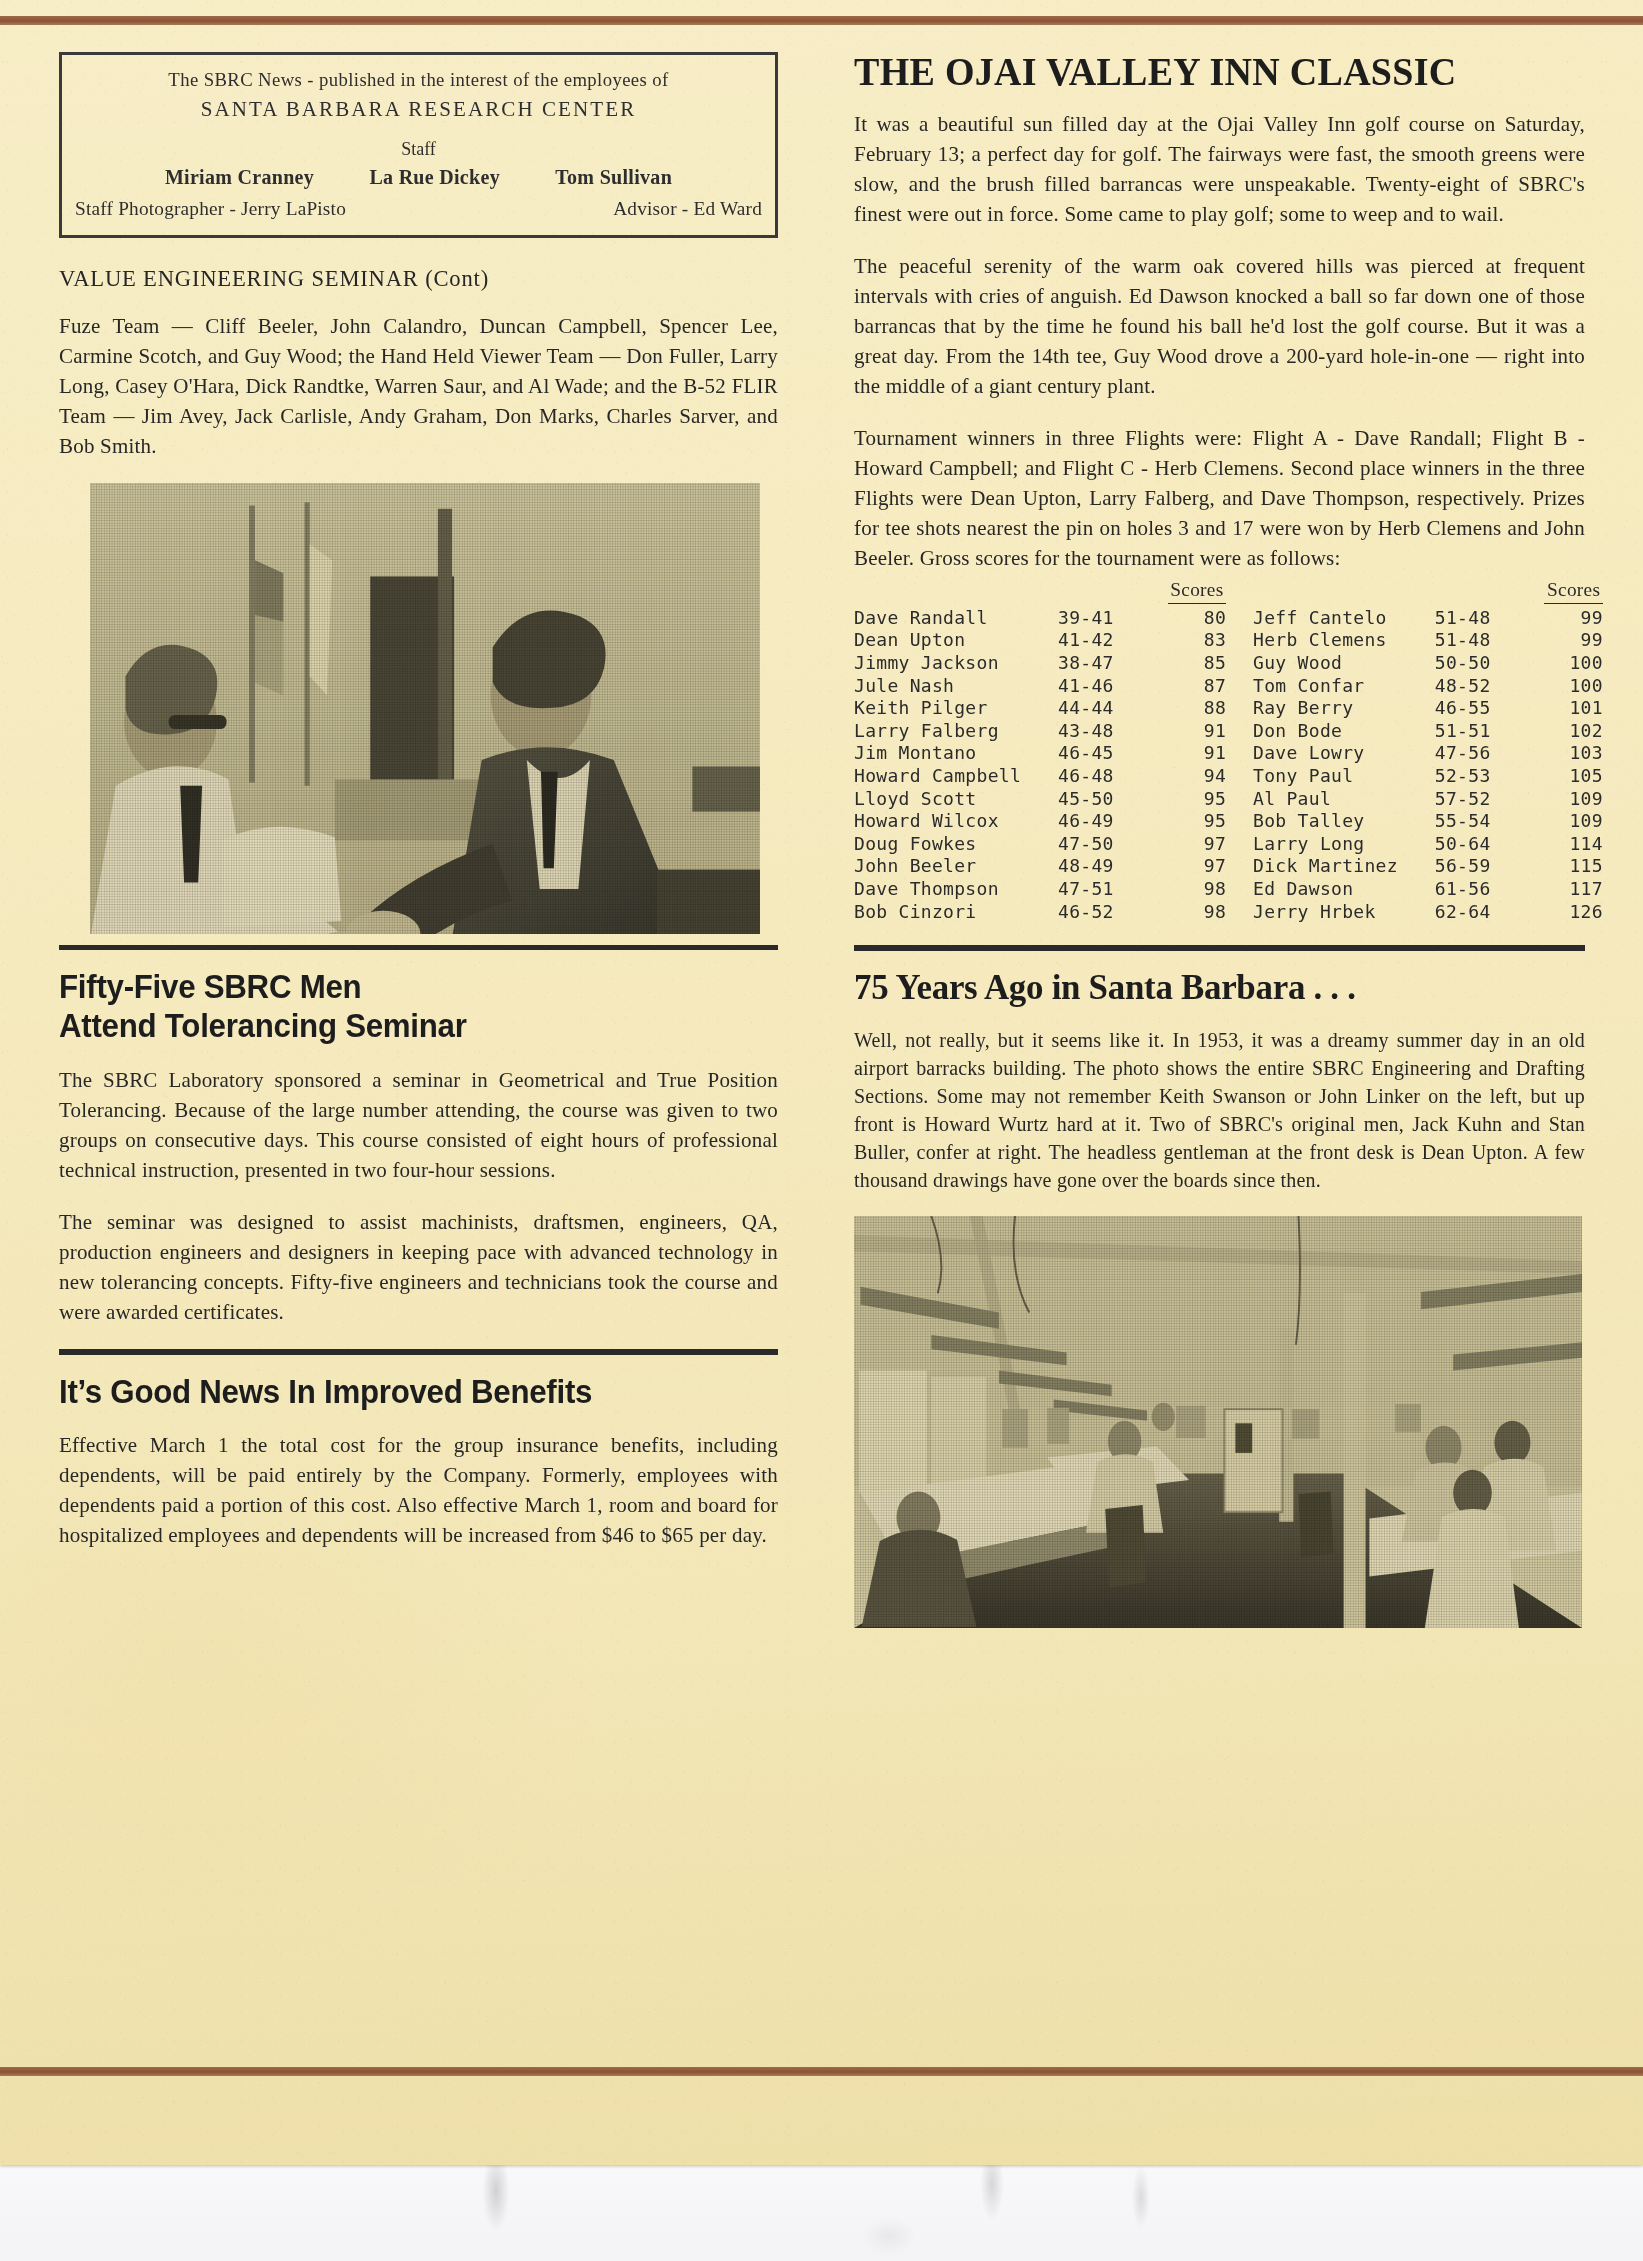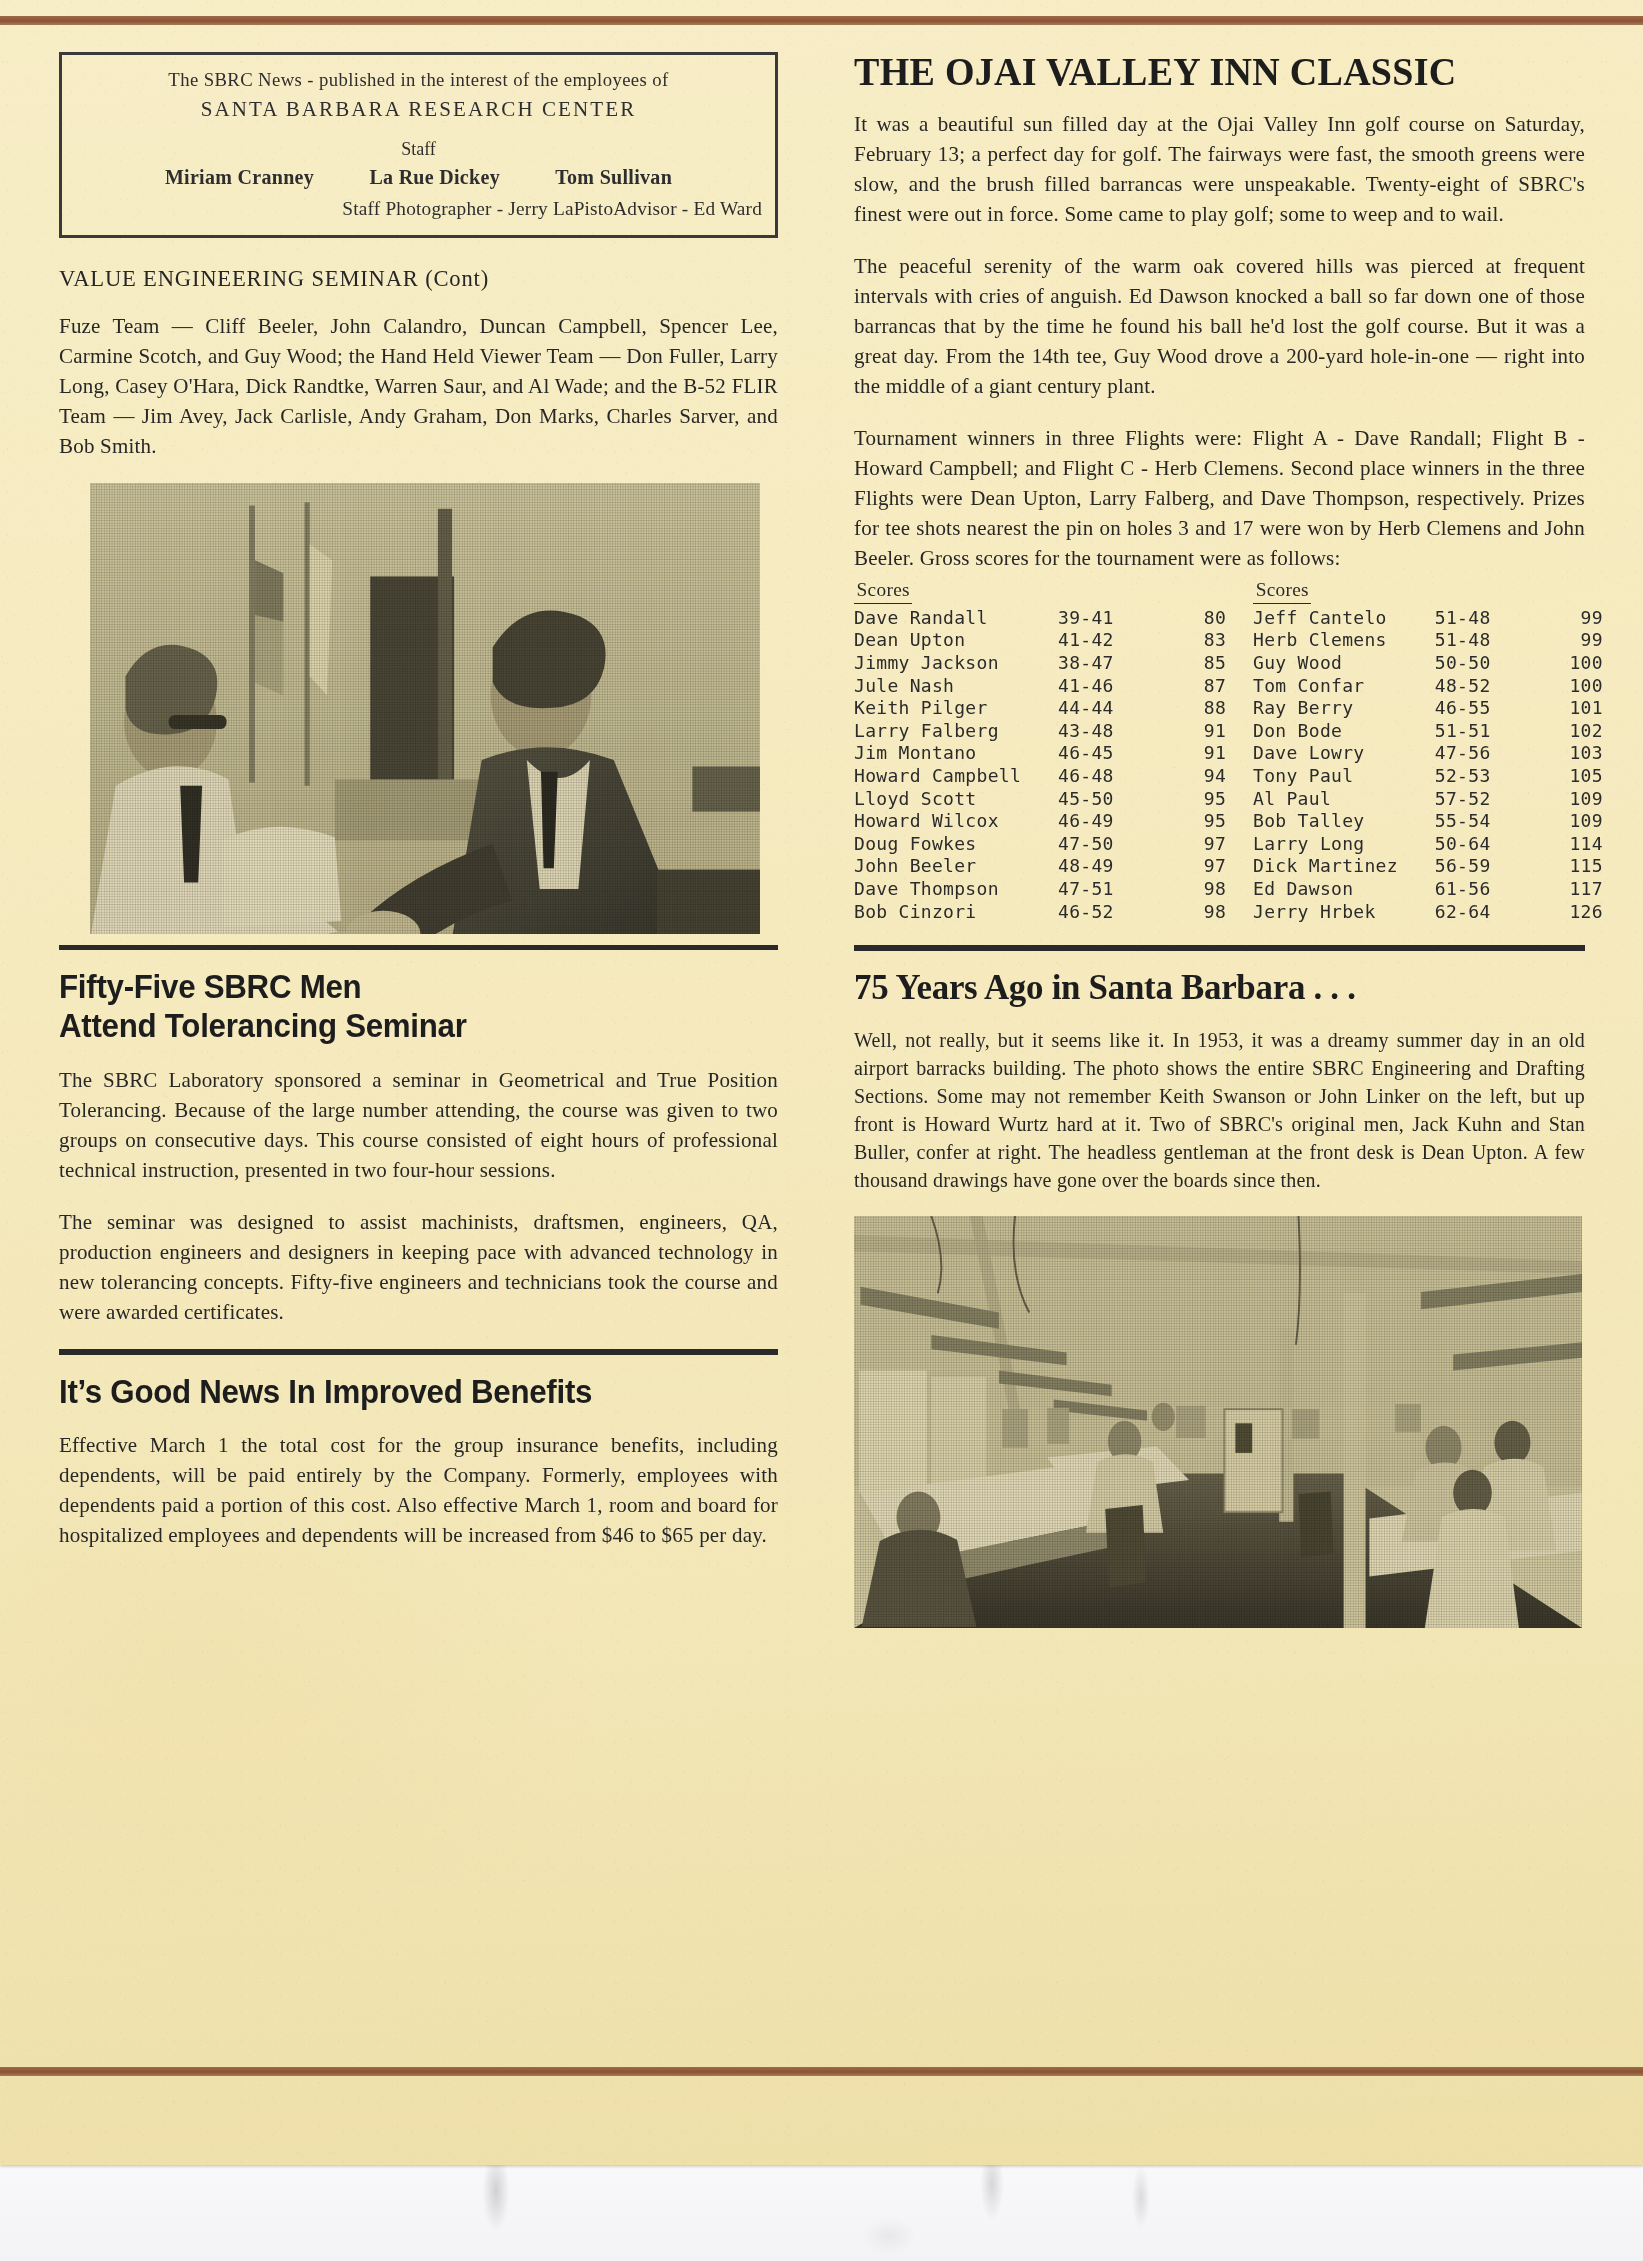--- a/index.html
+++ b/index.html
@@ -86,21 +86,21 @@
     color: #2e2e2e;
     background: transparent;
   }
   .mh-line1 { font-size: 18.7px; letter-spacing: 0.4px; margin-bottom: 6.4px; }
   .mh-org   { font-size: 21px; letter-spacing: 2.1px; margin-bottom: 17px; }
   .mh-editor{ font-family:"Liberation Serif", serif; font-weight:700; font-size: 20px; margin-bottom: 5.2px;}
   .mh-staff { font-size: 18px; margin-bottom: 5.2px; }
   .mh-names { font-size: 20px; margin-bottom: 9px; letter-spacing:0.3px;}
   .mh-names span { margin: 0 25px; font-weight: bold; }
   .mh-bottom{
-    display:flex; justify-content:flex-end;
+    display:flex; justify-content:space-between;
     font-size: 19.3px; letter-spacing:0.2px;
   }
 
   
   .tw {
     font-family: "Liberation Serif", serif;
     font-size: 21px;
     line-height: 30px;
     color: #272727;
     text-align: justify;
@@ -164,21 +164,21 @@
   
   .scores-wrap { display: flex; gap: 27px; margin-top: 3.9px; }
   .scores-tbl {
     flex: 1;
     font-family: "DejaVu Sans Mono", monospace;
     font-size: 18px;
     line-height: 22.6px;
     color: #2b2b2b;
   }
   .scores-head {
-    display: flex; justify-content: flex-start;
+    display: flex; justify-content: flex-end;
     margin-bottom: 2.6px;
   }
   .scores-head span {
     border-bottom: 1.3px solid #2b2b2b;
     padding: 0 2.6px 1.3px 2.6px;
     font-family: "Liberation Serif", serif;
     font-size: 19.3px;
     letter-spacing: 0.3px;
   }
   .srow { display: flex; align-items: baseline; gap: 37px; }

